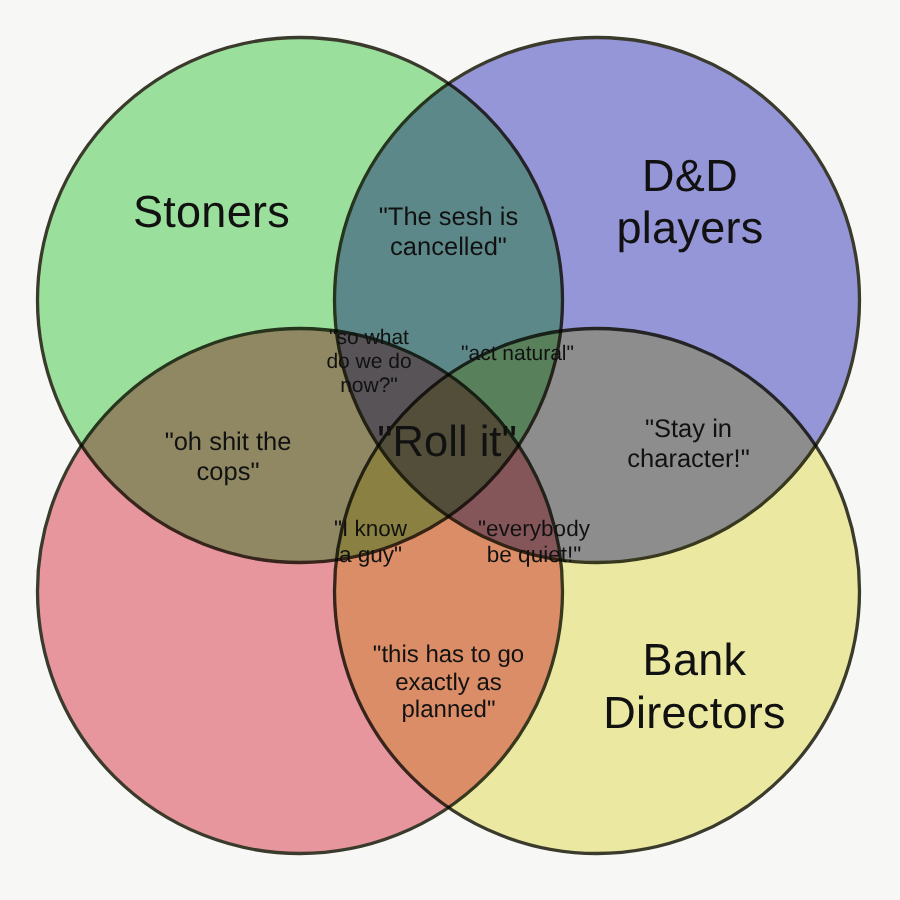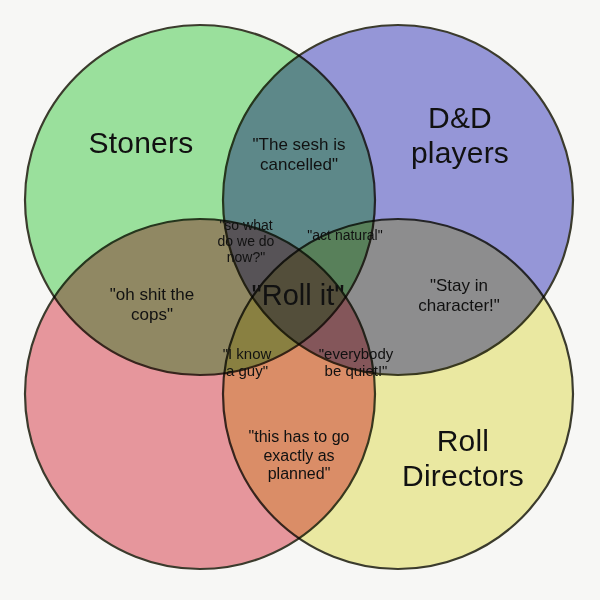--- a/index.html
+++ b/index.html
@@ -78,21 +78,21 @@
     <circle class="venn-circle" cx="398" cy="394" r="175" fill="#f2f0a8" stroke="#3d3d2e" stroke-width="2.2"></circle>
   </svg>
 
   <div class="label-layer">
 
     <div class="lbl lbl-set" style="left: 141px; top: 143px; color: rgb(17, 17, 17);">Stoners</div>
 
     <div class="lbl lbl-set" style="left: 460px; top: 136px; color: rgb(17, 17, 17);">D&amp;D players</div>
 
 
-    <div class="lbl lbl-set" style="left: 463px; top: 459px; color: rgb(17, 17, 17);">Roll
+    <div class="lbl lbl-set" style="left: 463px; top: 459px; color: rgb(17, 17, 17);">Bank
 Directors</div>
 
     <div class="lbl lbl-pair" style="left: 299px; top: 155px; color: rgb(17, 17, 17);">"The sesh is
 cancelled"</div>
 
     <div class="lbl lbl-pair" style="left: 152px; top: 305px; color: rgb(17, 17, 17);">"oh shit the
 cops"</div>
 
     <div class="lbl lbl-pair" style="left: 459px; top: 296px; color: rgb(17, 17, 17);">"Stay in character!"</div>
 

